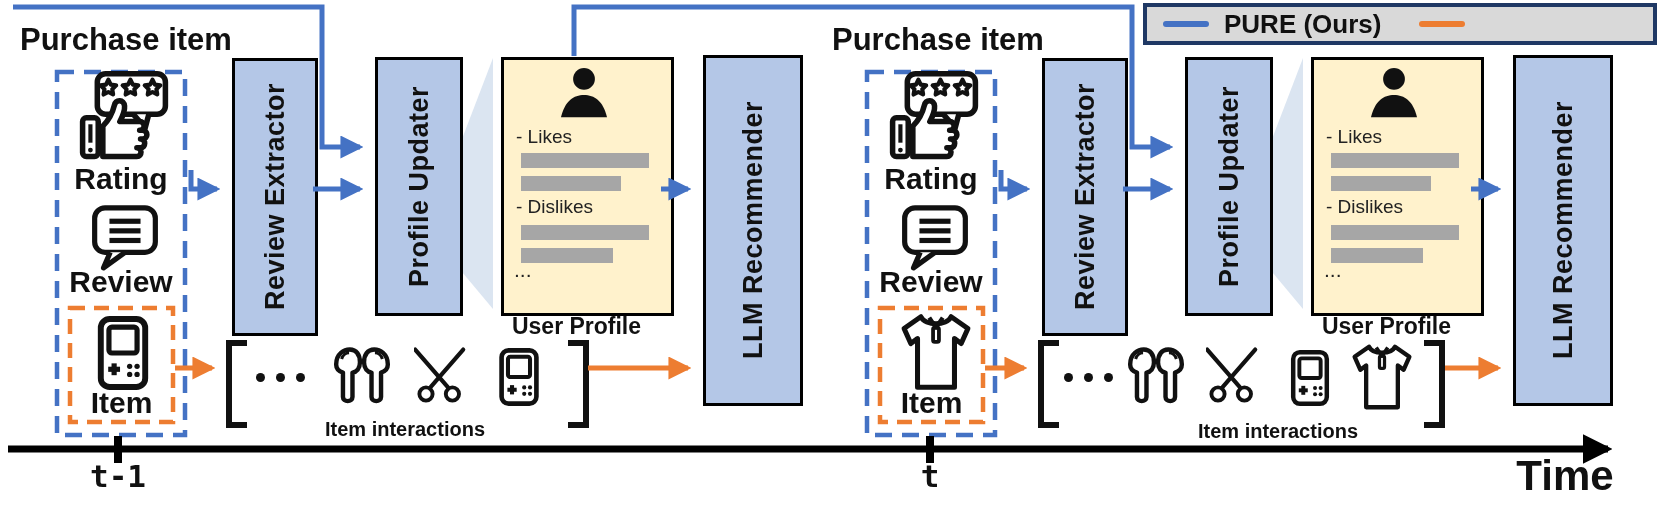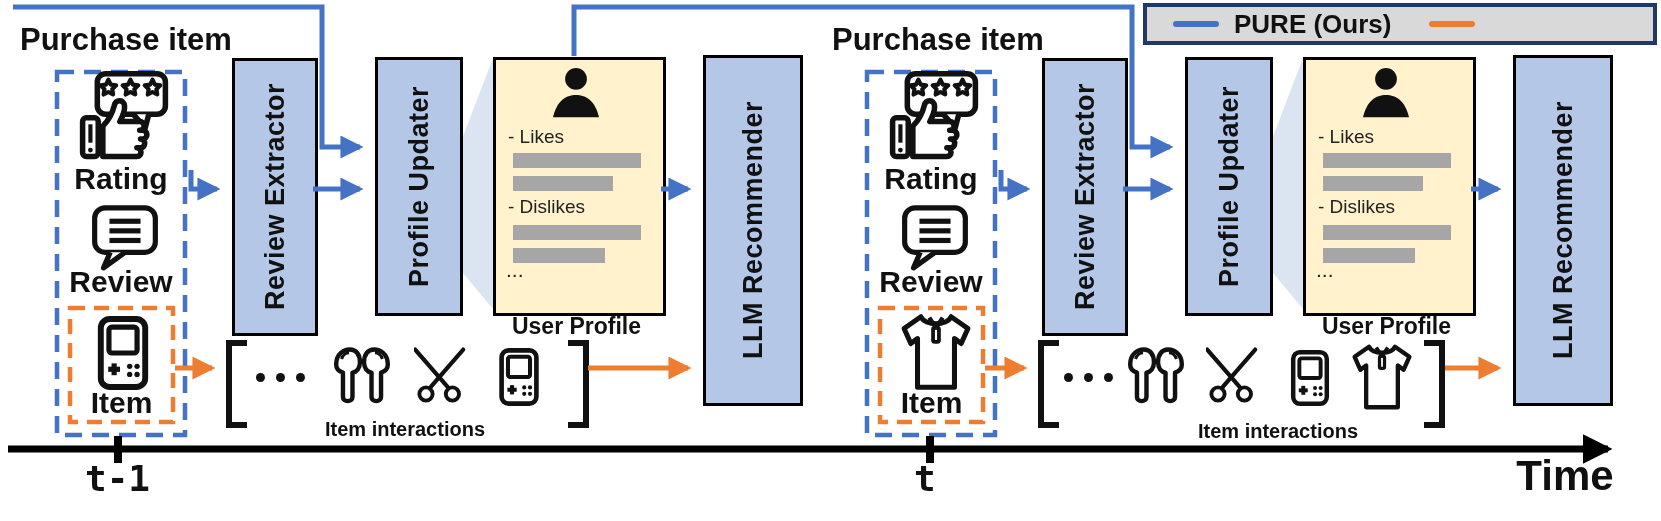--- a/index.html
+++ b/index.html
@@ -4,40 +4,40 @@
 <style>
   html,body{margin:0;padding:0;background:#fff;}
   .canvas{position:relative;width:1661px;height:521px;background:#fff;overflow:hidden;
           font-family:"Liberation Sans",sans-serif;color:#111;}
   svg.layer{position:absolute;left:0;top:0;pointer-events:none;}
   #under{z-index:1;} #over{z-index:3;}
   .panel{position:absolute;z-index:2;background:#b4c7e7;border:3px solid #000;
          display:flex;align-items:center;justify-content:center;}
   .panel span{writing-mode:vertical-rl;transform:rotate(180deg);font-weight:700;
               font-size:27px;white-space:nowrap;letter-spacing:.5px;}
-  .profile{position:absolute;z-index:2;background:#fff2cc;border:3px solid #000;}
+  .profile{position:absolute;z-index:2;background:#fff2cc;border:3px solid #000;margin-left:8px;}
   .ptxt{position:absolute;font-size:19px;color:#222;}
   .bar{position:absolute;background:#a6a6a6;height:15px;}
   .cap{position:absolute;z-index:2;font-weight:700;text-align:center;}
   .biglab{position:absolute;z-index:2;font-weight:700;font-size:30px;text-align:center;}
   .title{position:absolute;z-index:2;font-weight:700;font-size:31px;}
   .bracket{position:absolute;z-index:2;width:15px;height:76px;
            border-top:6px solid #111;border-bottom:6px solid #111;}
   .bracket.open{border-left:6px solid #111;}
   .bracket.close{border-right:6px solid #111;}
   .dots{position:absolute;z-index:2;display:flex;gap:11px;align-items:center;height:10px;}
   .dots i{width:9px;height:9px;border-radius:50%;background:#111;}
   .legend{position:absolute;z-index:2;left:1143px;top:3px;width:514px;height:42px;
           background:#d9d9d9;border:4px solid #1f3864;box-sizing:border-box;
-          display:flex;align-items:center;padding:0 0 0 26px;}
+          display:flex;align-items:center;padding:0 0 0 16px;}
   .legend .sw{width:46px;height:6px;border-radius:3px;flex:none;}
   .legend .lab{font-weight:700;font-size:26px;margin:0 0 0 15px;white-space:nowrap;}
   .legend .gap{width:38px;flex:none;}
   .ticklab{position:absolute;z-index:2;font-family:"DejaVu Sans Mono",monospace;
-           font-weight:700;font-size:36px;}
+           font-weight:700;font-size:31px;text-align:center;}
   .icon{position:absolute;z-index:2;}
   .icon svg{display:block;width:100%;height:100%;}
 </style>
 </head>
 <body>
 
 <div class="canvas">
 
   <svg id="under" class="layer" width="1661" height="521" viewBox="0 0 1661 521">
 

